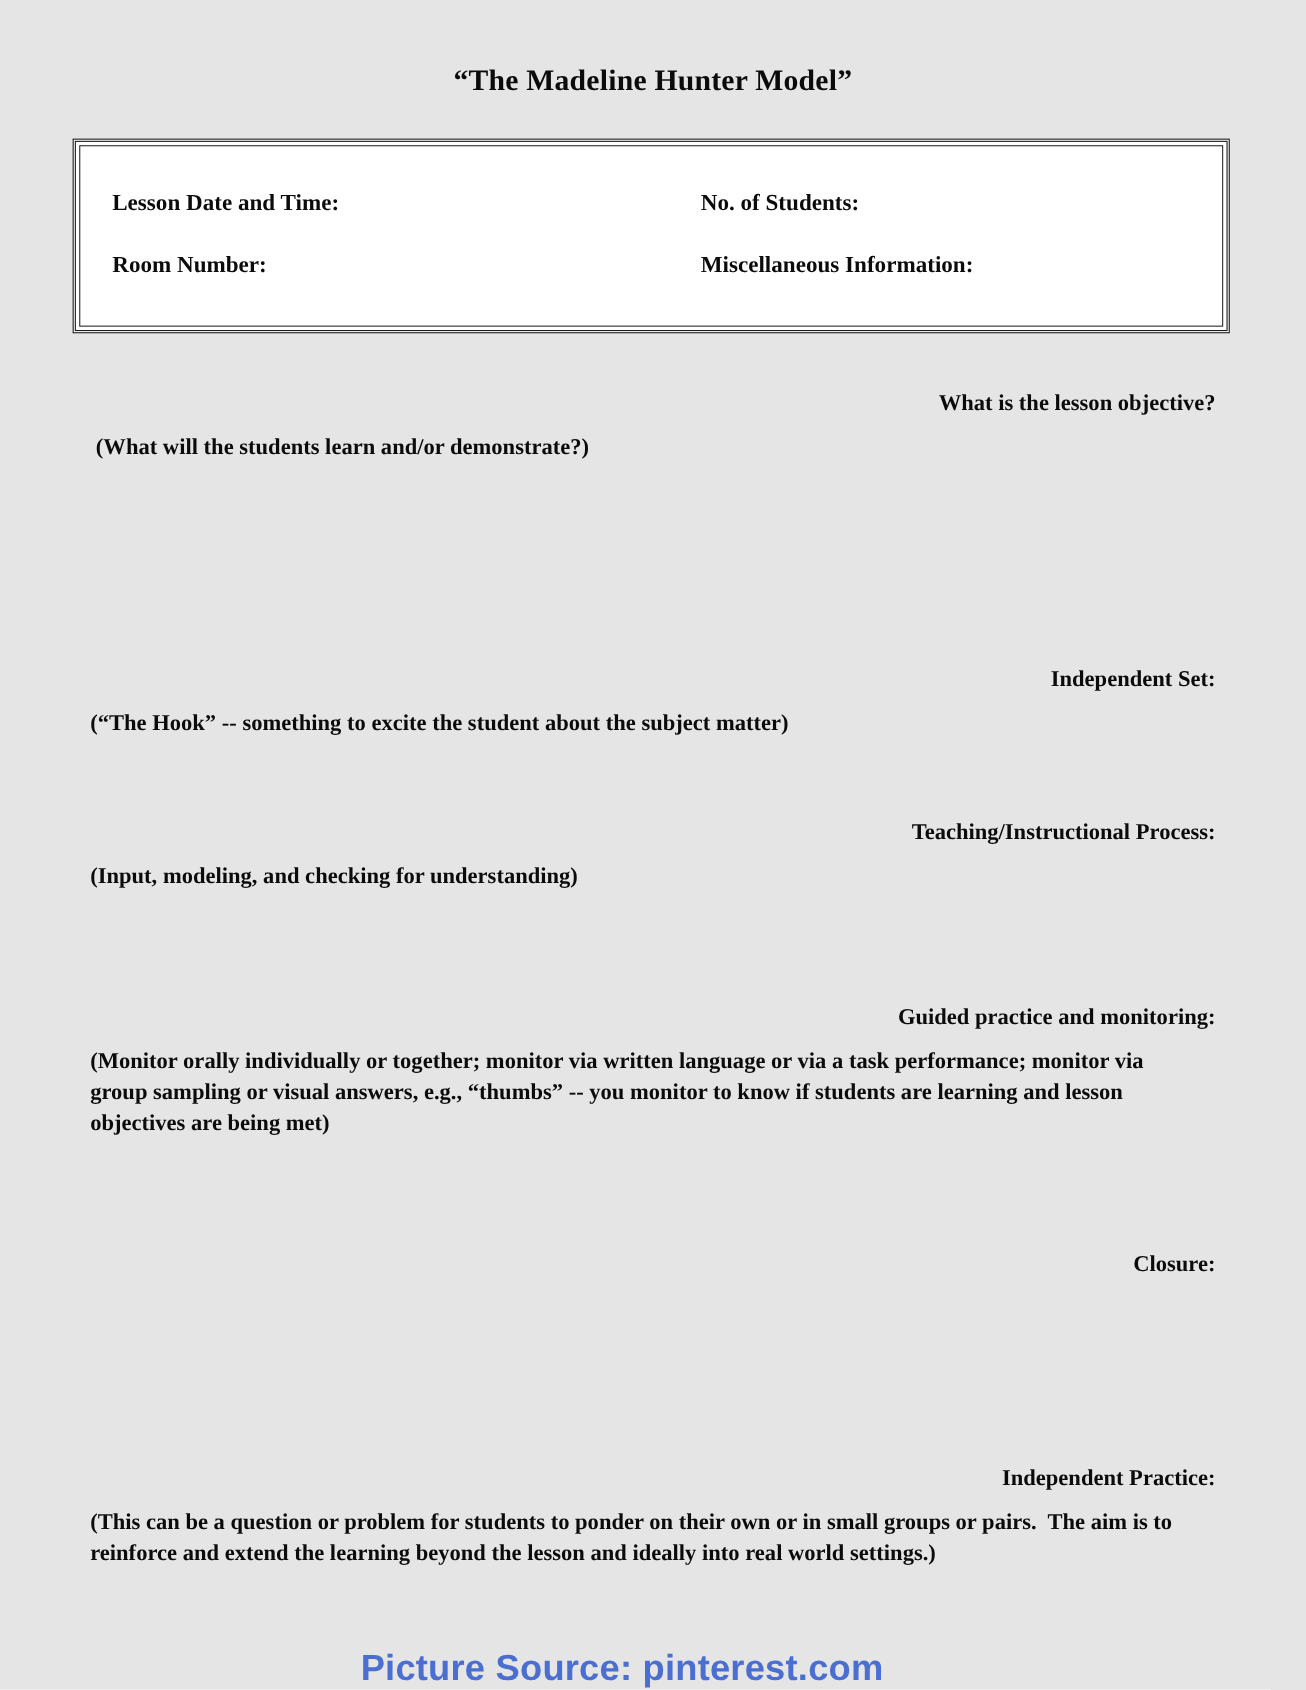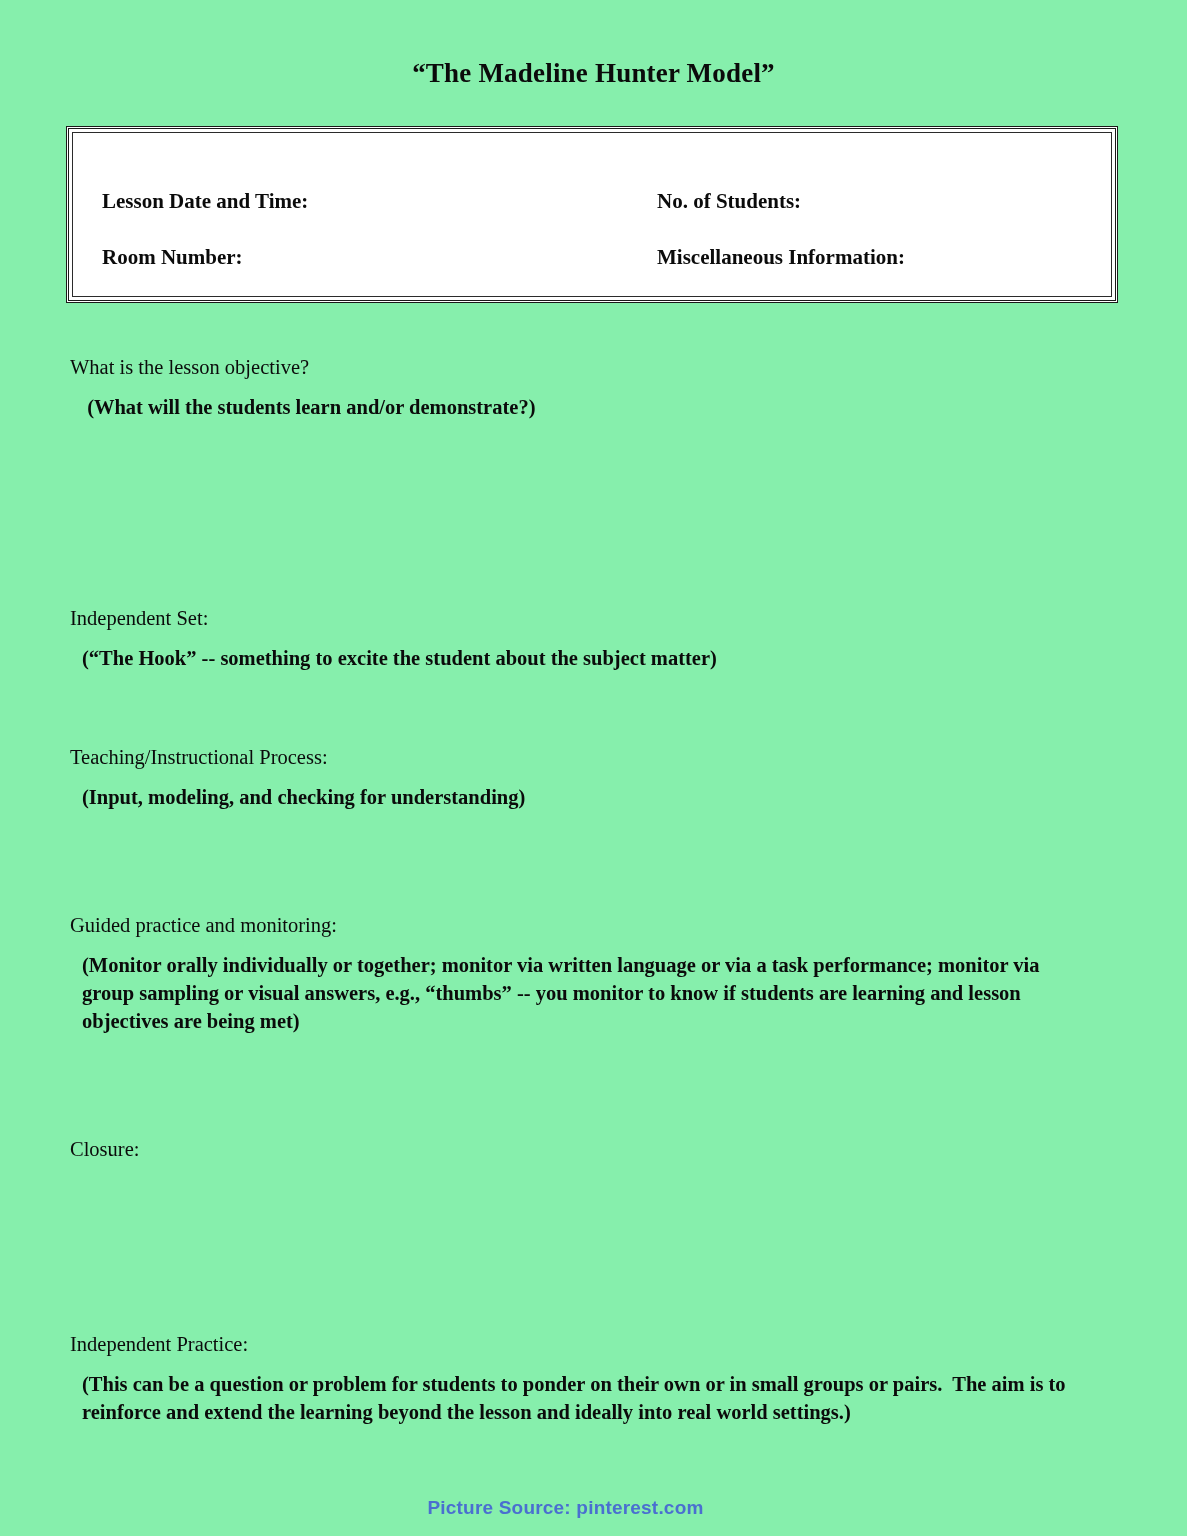--- a/index.html
+++ b/index.html
@@ -12,21 +12,21 @@
     height: 1536px;
     position: relative;
     font-family: "Liberation Serif", "DejaVu Serif", serif;
     color: #0b0b0b;
     overflow: hidden;
   }
 
   .page {
     position: absolute;
     inset: 0;
-    background: #86efac;
+    background: #e5e5e5;
   }
 
   
   .doc-title {
     position: absolute;
     top: 58px;
     left: 0;
     width: 1187px;
     text-align: center;
     font-size: 27px;
@@ -60,42 +60,42 @@
     left: 0;
     top: 0;
     right: 0;
     bottom: 0;
     padding: 28px 0 0 33px;
     box-sizing: border-box;
   }
   .info-row {
     display: flex;
     height: 56px;
-    align-items: flex-end;
-    gap: 20px;
+    align-items: center;
   }
   .info-label {
     font-size: 21px;
     font-weight: bold;
     line-height: 1.1;
   }
   .info-col-left  { width: 535px; flex: 0 0 535px; }
   .info-col-right { flex: 1 1 auto; }
 
   
   .section {
     position: absolute;
     left: 70px;
     width: 1035px;
   }
   .sec-head {
     font-size: 20.5px;
-    font-weight: normal;
+    font-weight: bold;
     line-height: 1.25;
     margin: 0;
+    text-align: right;
   }
   .sec-body {
     font-size: 20.5px;
     font-weight: bold;
     line-height: 1.38;
     margin: 12px;
     white-space: pre-wrap;
   }
 
   .s-objective  { top: 355px; }
@@ -107,21 +107,21 @@
   .s-independ   { top: 1332px; }
 
   
   .footer {
     position: absolute;
     left: 0;
     top: 1497px;
     width: 1131px;
     text-align: center;
     font-family: "Liberation Sans", "DejaVu Sans", sans-serif;
-    font-size: 19px;
+    font-size: 33px;
     font-weight: bold;
     color: #4a6fd0;
     letter-spacing: 0.2px;
   }
 </style>
 </head>
 <body>
 
 <div class="page">
 

